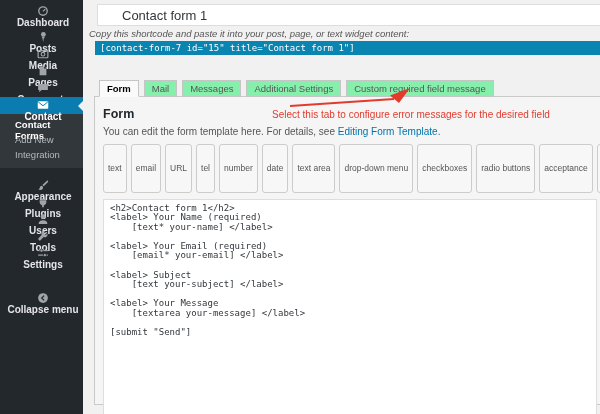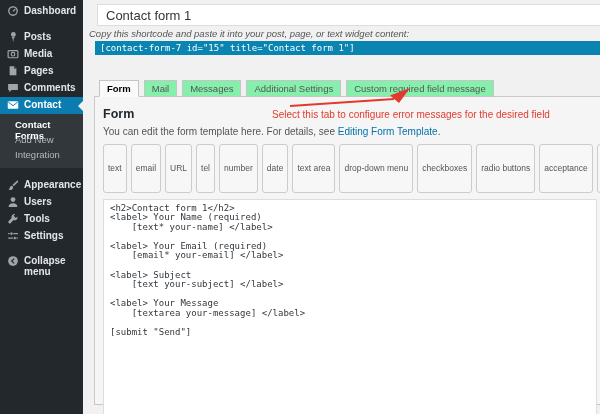--- a/index.html
+++ b/index.html
@@ -4,35 +4,35 @@
 <style>
   html,body{margin:0;padding:0;}
   body{
     width:600px;height:414px;position:relative;overflow:hidden;
     background:#f1f1f1;font-family:"Liberation Sans",sans-serif;
     -webkit-font-smoothing:antialiased;
   }
   
   .sidebar{position:absolute;left:0;top:0;width:83px;height:414px;background:#23282d;z-index:5;}
   .menu{padding-top:3px;}
-  .menu-item{display:flex;gap:5px;padding:2px 4px 2px 7px;
-    font-size:10px;font-weight:600;color:#e3e5e8;height:13px;cursor:pointer;}
+  .menu-item{display:flex;align-items:center;padding:2px 4px 2px 7px;
+    font-size:10px;font-weight:600;color:#e3e5e8;height:13px;cursor:pointer;flex-direction:column;}
   .menu-item .ic{width:12px;height:12px;flex:0 0 12px;color:#a0a5aa;display:inline-flex;}
   .menu-item.active{background:#0a7cb0;color:#fff;position:relative;}
   .menu-item.active .ic{color:#fff;}
   .menu-item.active::after{content:"";position:absolute;right:0;top:50%;transform:translateY(-50%);
     border:5px solid transparent;border-right-color:#f1f1f1;}
   .menu-sep{height:9px;}
   .submenu{background:#32373c;padding:3px 0 6px 0;}
   .submenu-item{font-size:9.5px;color:#b4b9be;padding:2px 4px 2px 15px;height:11px;cursor:pointer;}
   .submenu-item.current{color:#fff;font-weight:bold;}
-  .collapse{margin-top:8px;}
+  .collapse{margin-top:28px;}
   
   .title-input{position:absolute;left:97px;top:4px;width:503px;height:22px;box-sizing:border-box;
-    background:#fff;border:1px solid #ddd;border-right:none;padding:0 0 0 8px;
+    background:#fff;border:1px solid #ddd;border-right:none;padding:0 0 0 24px;
     font-family:"Liberation Sans",sans-serif;font-size:13px;color:#32373c;outline:none;}
   .shortcode-hint{position:absolute;left:89px;top:28px;font-style:italic;font-size:9.5px;color:#555;}
   .shortcode-input{position:absolute;left:95px;top:41px;width:505px;height:14px;box-sizing:border-box;
     background:#0a84b1;border:none;color:#fff;padding:0 0 0 5px;
     font-family:"DejaVu Sans Mono",monospace;font-size:9px;outline:none;}
   
   .tabs{position:absolute;left:99px;top:80px;display:flex;gap:5px;z-index:2;}
   .tab{box-sizing:border-box;height:17px;line-height:15px;border:1px solid #c5c5c5;
     background:#86efac;color:#555;font-size:9.5px;padding:0 7px;cursor:pointer;}
   .tab.active{background:#fafafa;border-bottom-color:#fafafa;color:#000;font-weight:bold;}
@@ -119,20 +119,30 @@
     </div>
     <div class="menu-sep"></div>
     <div class="menu-item">
       <span class="ic">
         <svg viewBox="0 0 16 16" width="12" height="12">
             <path d="M14 1.5 L7.2 8 L9 9.8 L15 3.5 Z" fill="currentColor"></path>
             <path d="M6.3 9 C4.6 9 4 10.6 3.6 12 C3.3 13 2.6 13.7 1.8 14.1 C3.5 15 6.5 14.8 7.7 12.9 C8.5 11.6 8 9.9 6.3 9 Z" fill="currentColor"></path>
           </svg>
       </span>
       <span>Appearance</span>
+    </div>
+    <div class="menu-item">
+      <span class="ic">
+        <svg viewBox="0 0 16 16" width="12" height="12">
+            <rect x="4.6" y="1" width="1.8" height="4.5" fill="currentColor"></rect>
+            <rect x="9.6" y="1" width="1.8" height="4.5" fill="currentColor"></rect>
+            <path d="M3.5 5.5 h9 v2.8 a4.5 4.5 0 0 1 -3.4 4.3 V15 h-2.2 v-2.4 A4.5 4.5 0 0 1 3.5 8.3 Z" fill="currentColor"></path>
+          </svg>
+      </span>
+      <span>Plugins</span>
     </div>
     <div class="menu-item">
       <span class="ic">
         <svg viewBox="0 0 16 16" width="12" height="12">
             <circle cx="8" cy="4.8" r="3.2" fill="currentColor"></circle>
             <path d="M2.2 14.5 a5.8 5 0 0 1 11.6 0 Z" fill="currentColor"></path>
           </svg>
       </span>
       <span>Users</span>
     </div>

